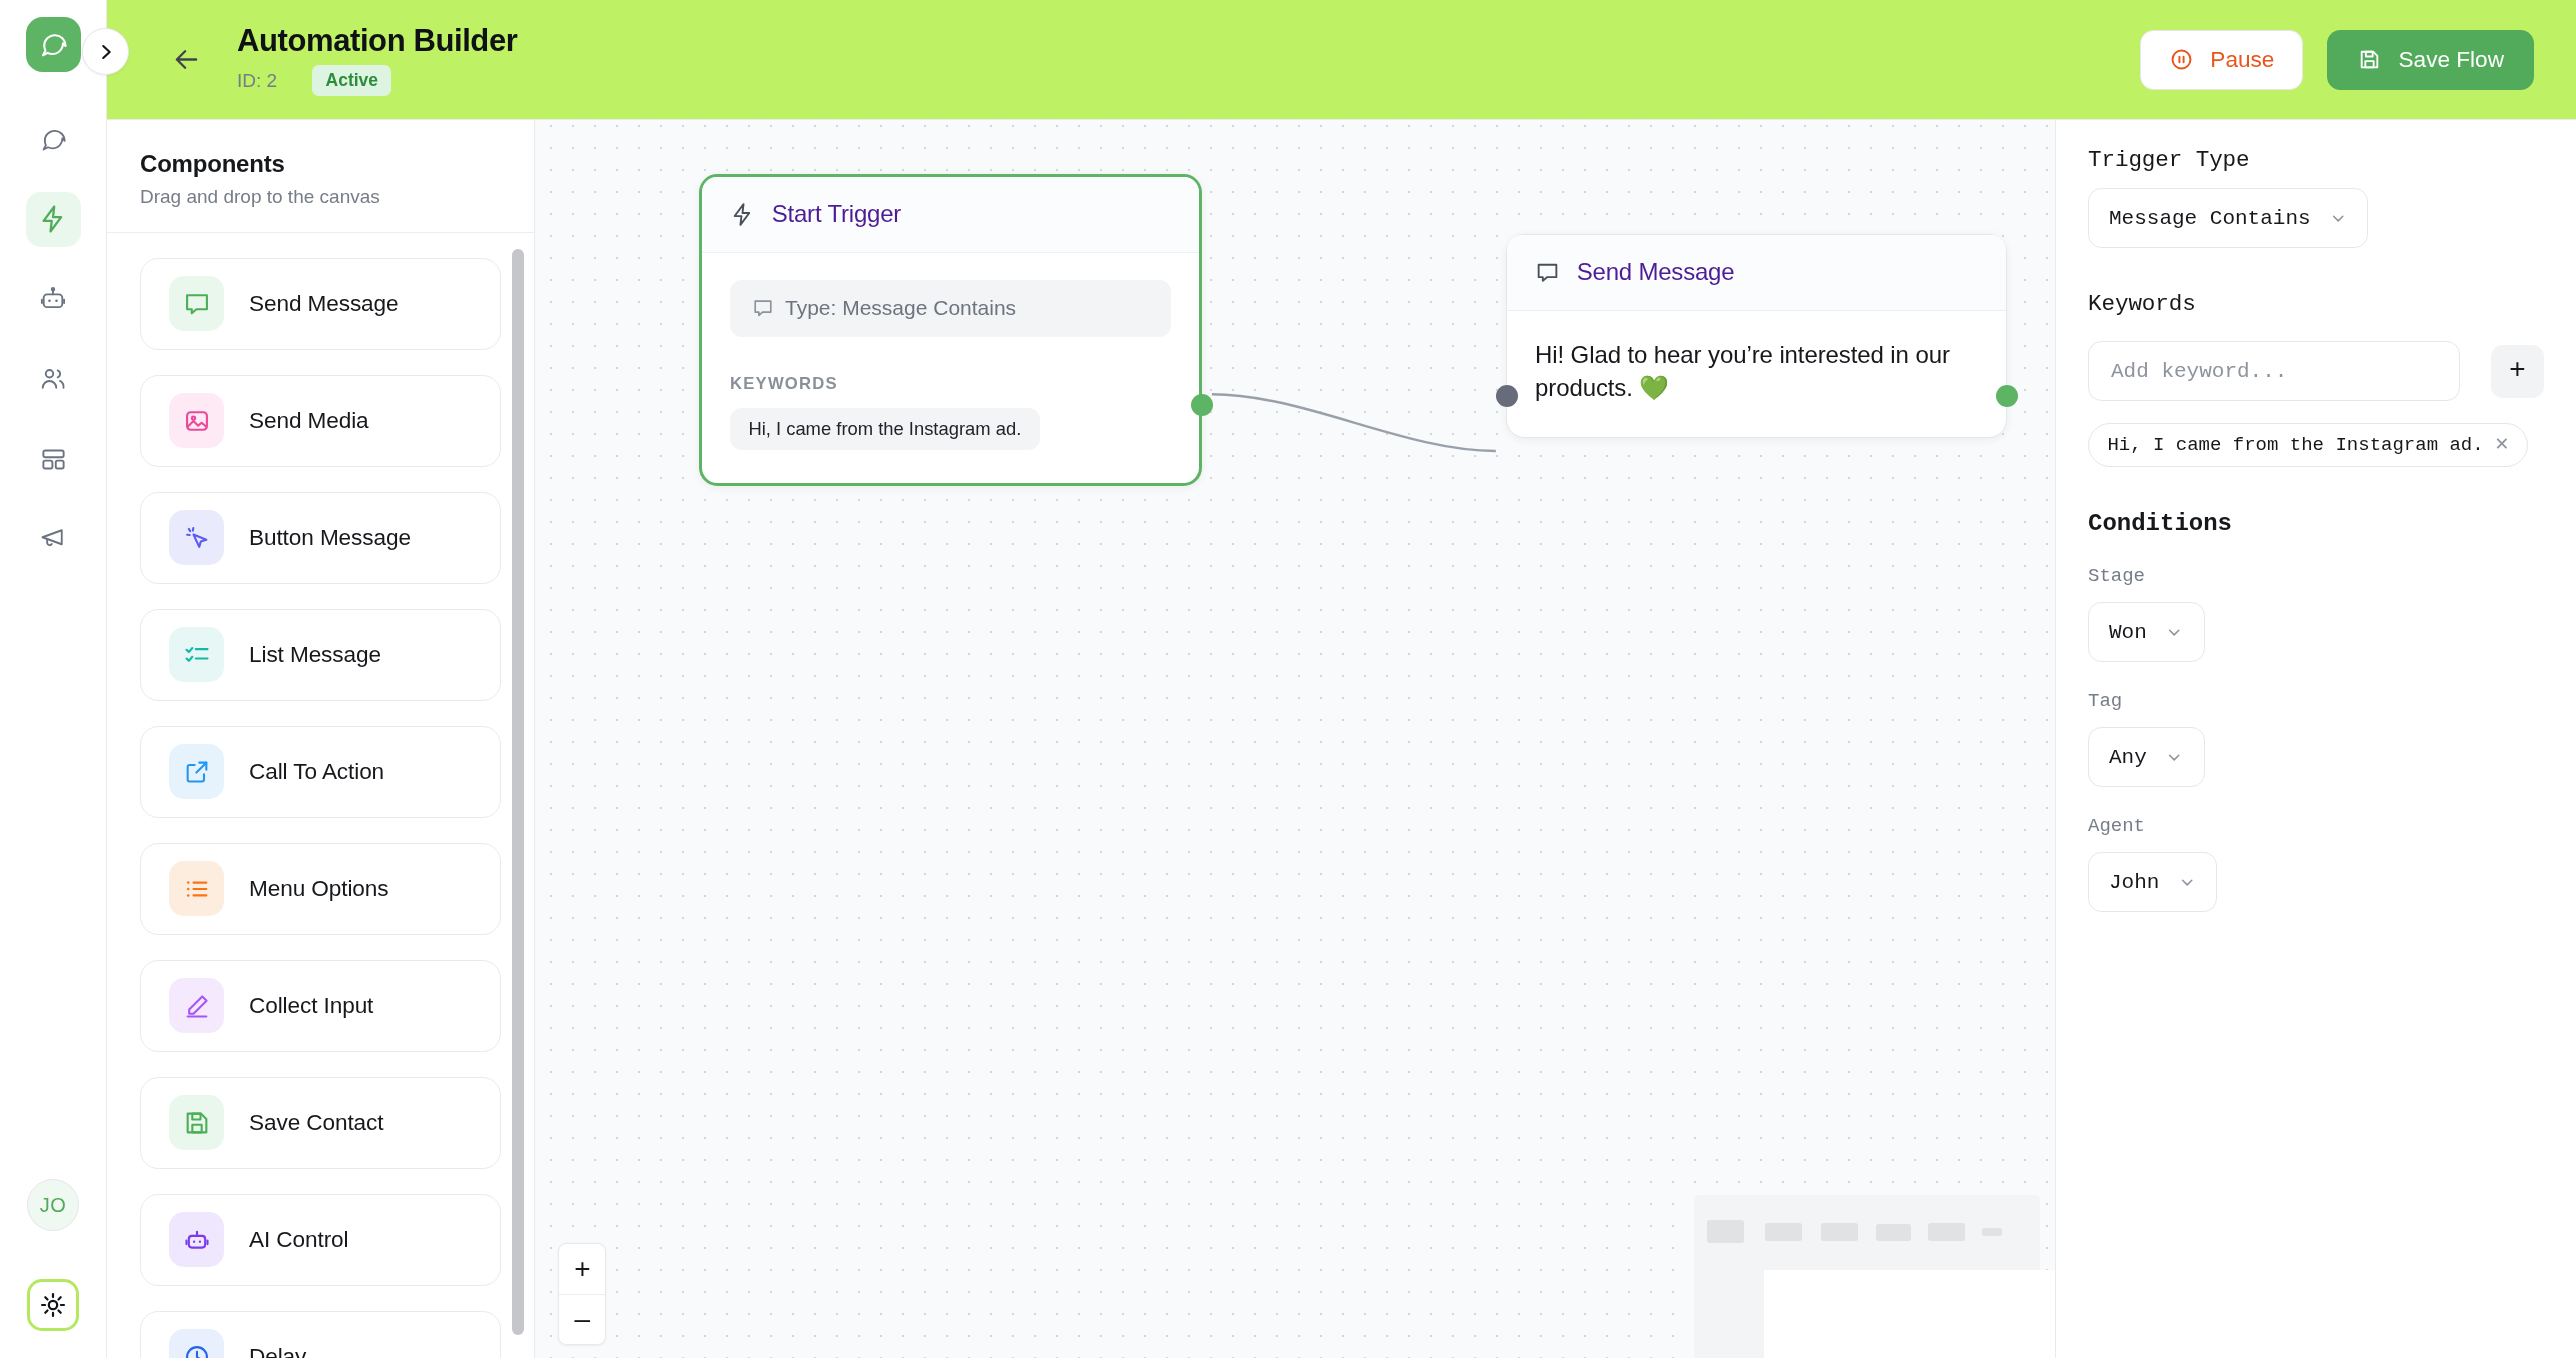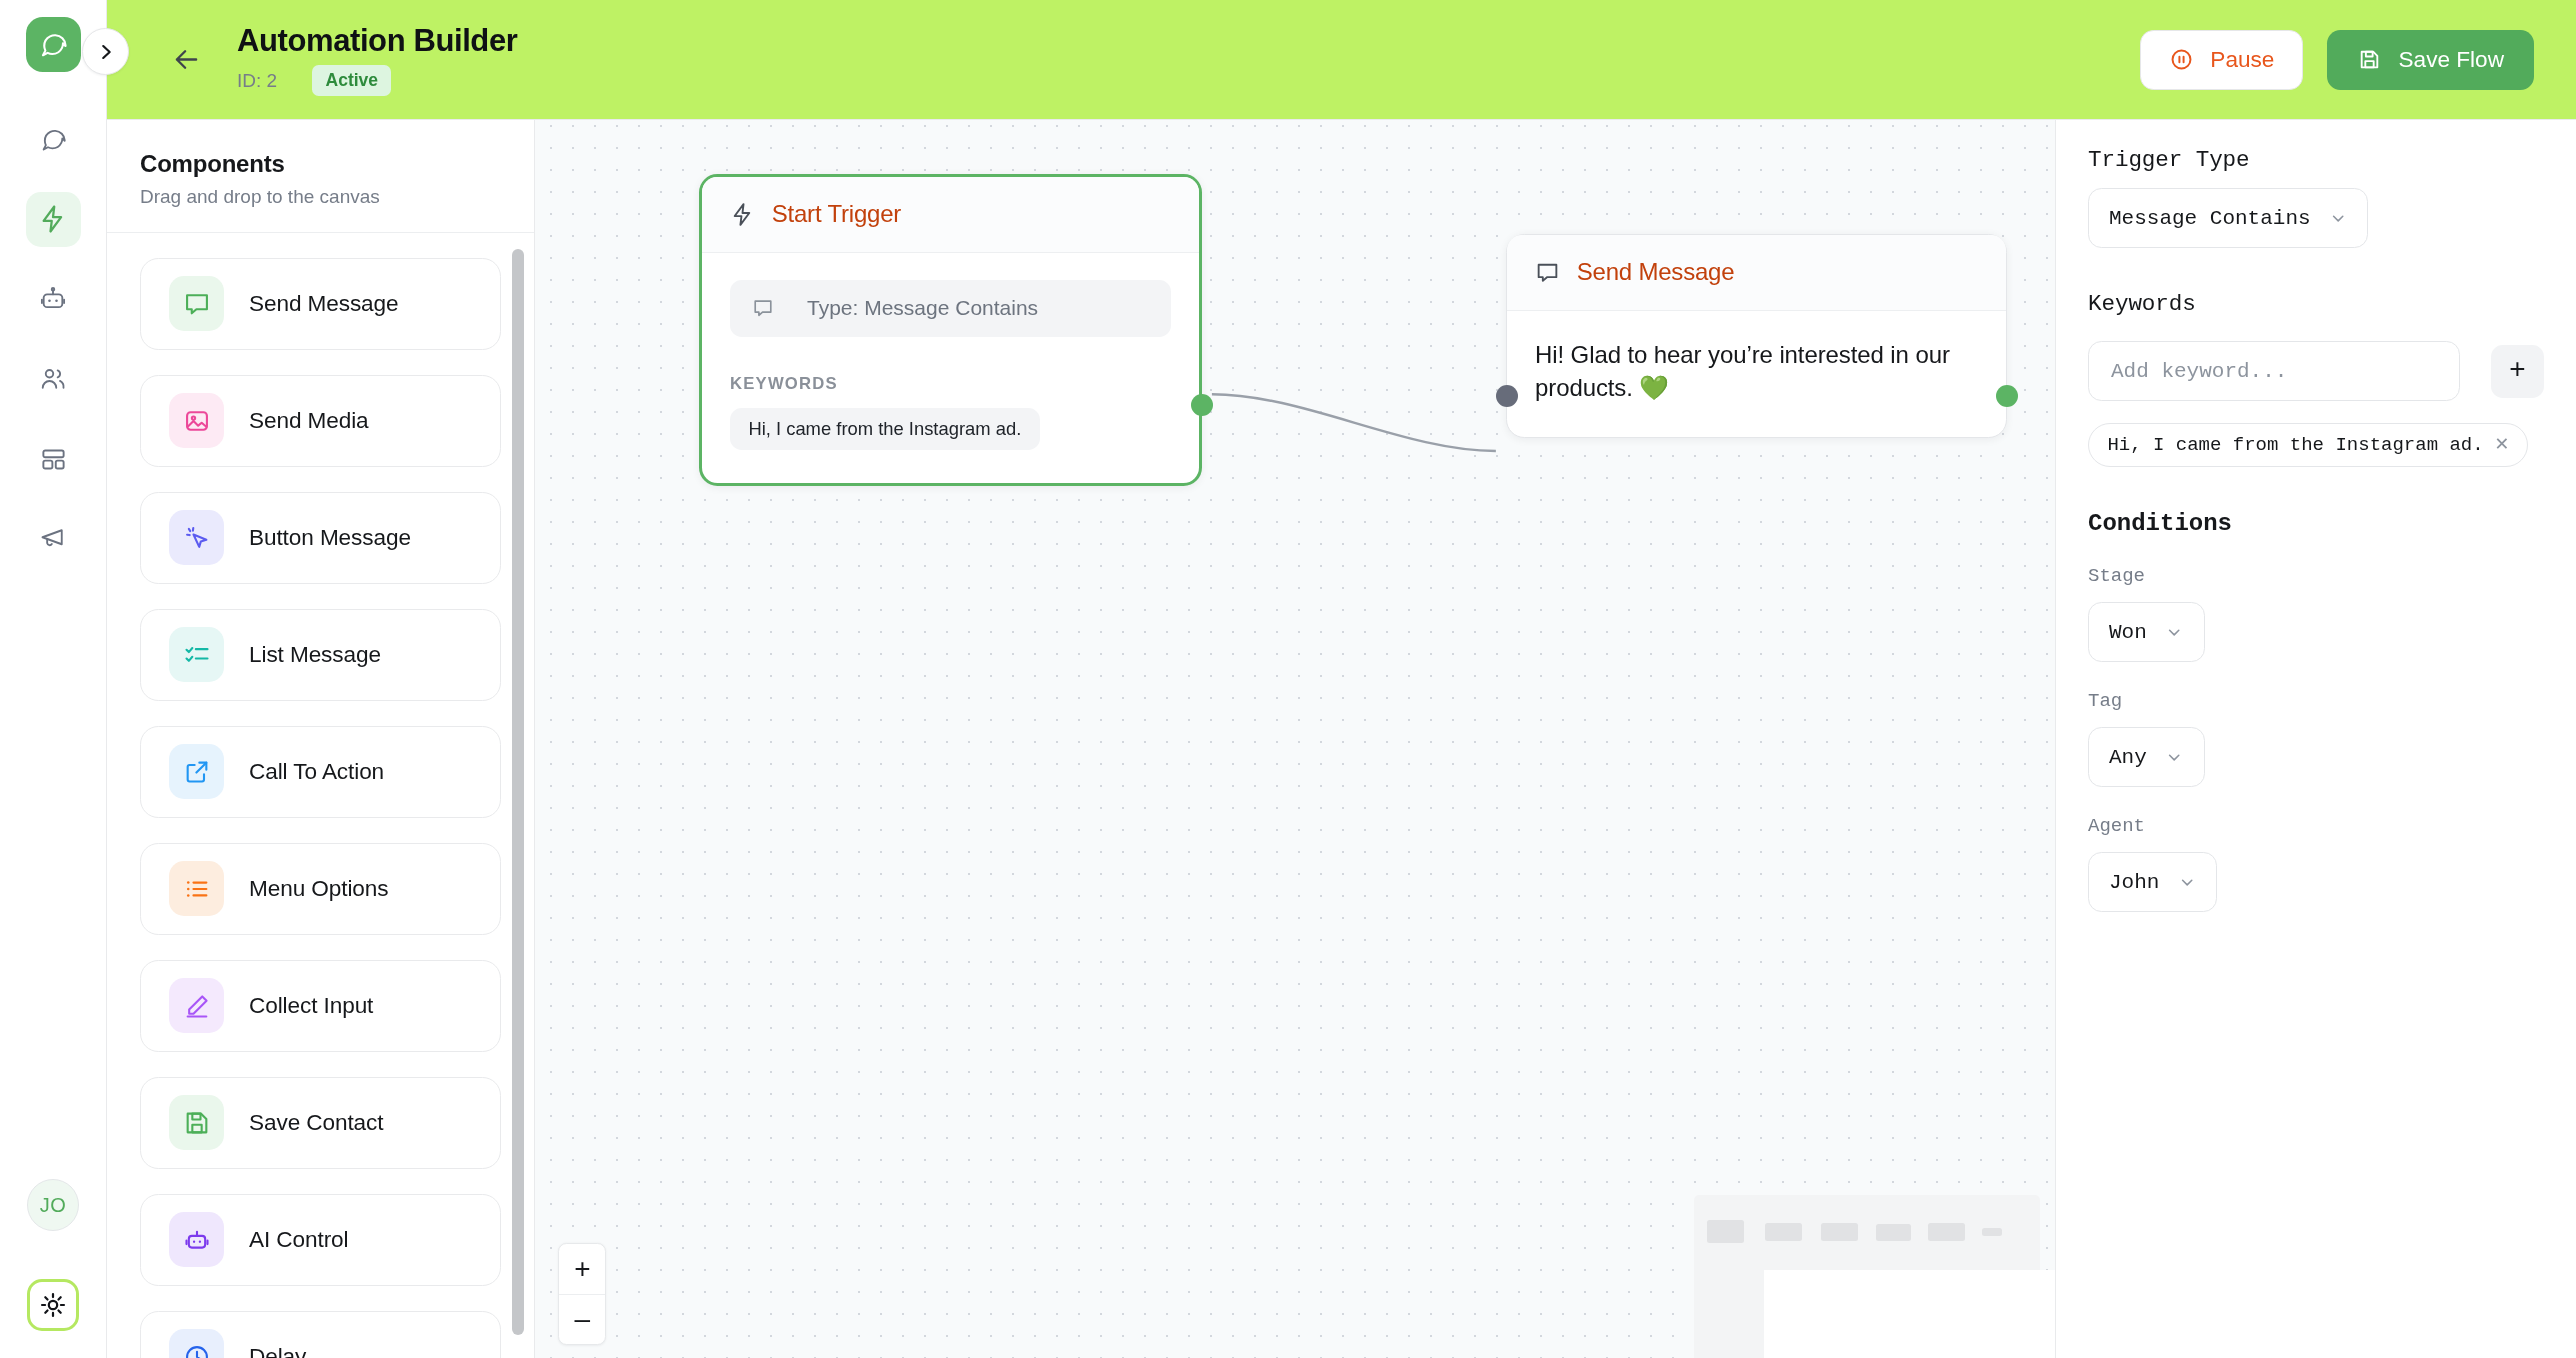--- a/index.html
+++ b/index.html
@@ -110,25 +110,25 @@
   }
   .node-msg {
     left: 971px; top: 234px; width: 501px;
     border: 0.8px solid #e4e6e9;
   }
   .node-head {
     display: flex; align-items: center; gap: 16.7px;
     padding: 23.4px 28px; border-bottom: 0.8px solid #edeff1;
     background: #fbfcfd; border-radius: 15px 15px 0 0;
   }
-  .node-title { font-size: 24px; color: #c2410c; letter-spacing: -0.2px; }
+  .node-title { font-size: 24px; color: #4c1d95; letter-spacing: -0.2px; }
   .node-body { padding: 27px 28px 33px 28px; }
   .type-pill {
     background: #f3f4f6; border-radius: 11.7px;
-    padding: 16.7px 22px; display: flex; align-items: center; gap: 33px;
+    padding: 16.7px 22px; display: flex; align-items: center; gap: 11px;
     font-size: 21px; color: #6d747f;
   }
   .kw-label {
     margin-top: 37px; font-size: 16.7px; letter-spacing: 1.2px;
     color: #8a9099; font-weight: 600;
   }
   .kw-chip {
     display: inline-block; margin-top: 13.4px;
     background: #f3f4f6; border-radius: 11.7px;
     padding: 10px 18.4px; font-size: 18.4px; color: #20242a;

